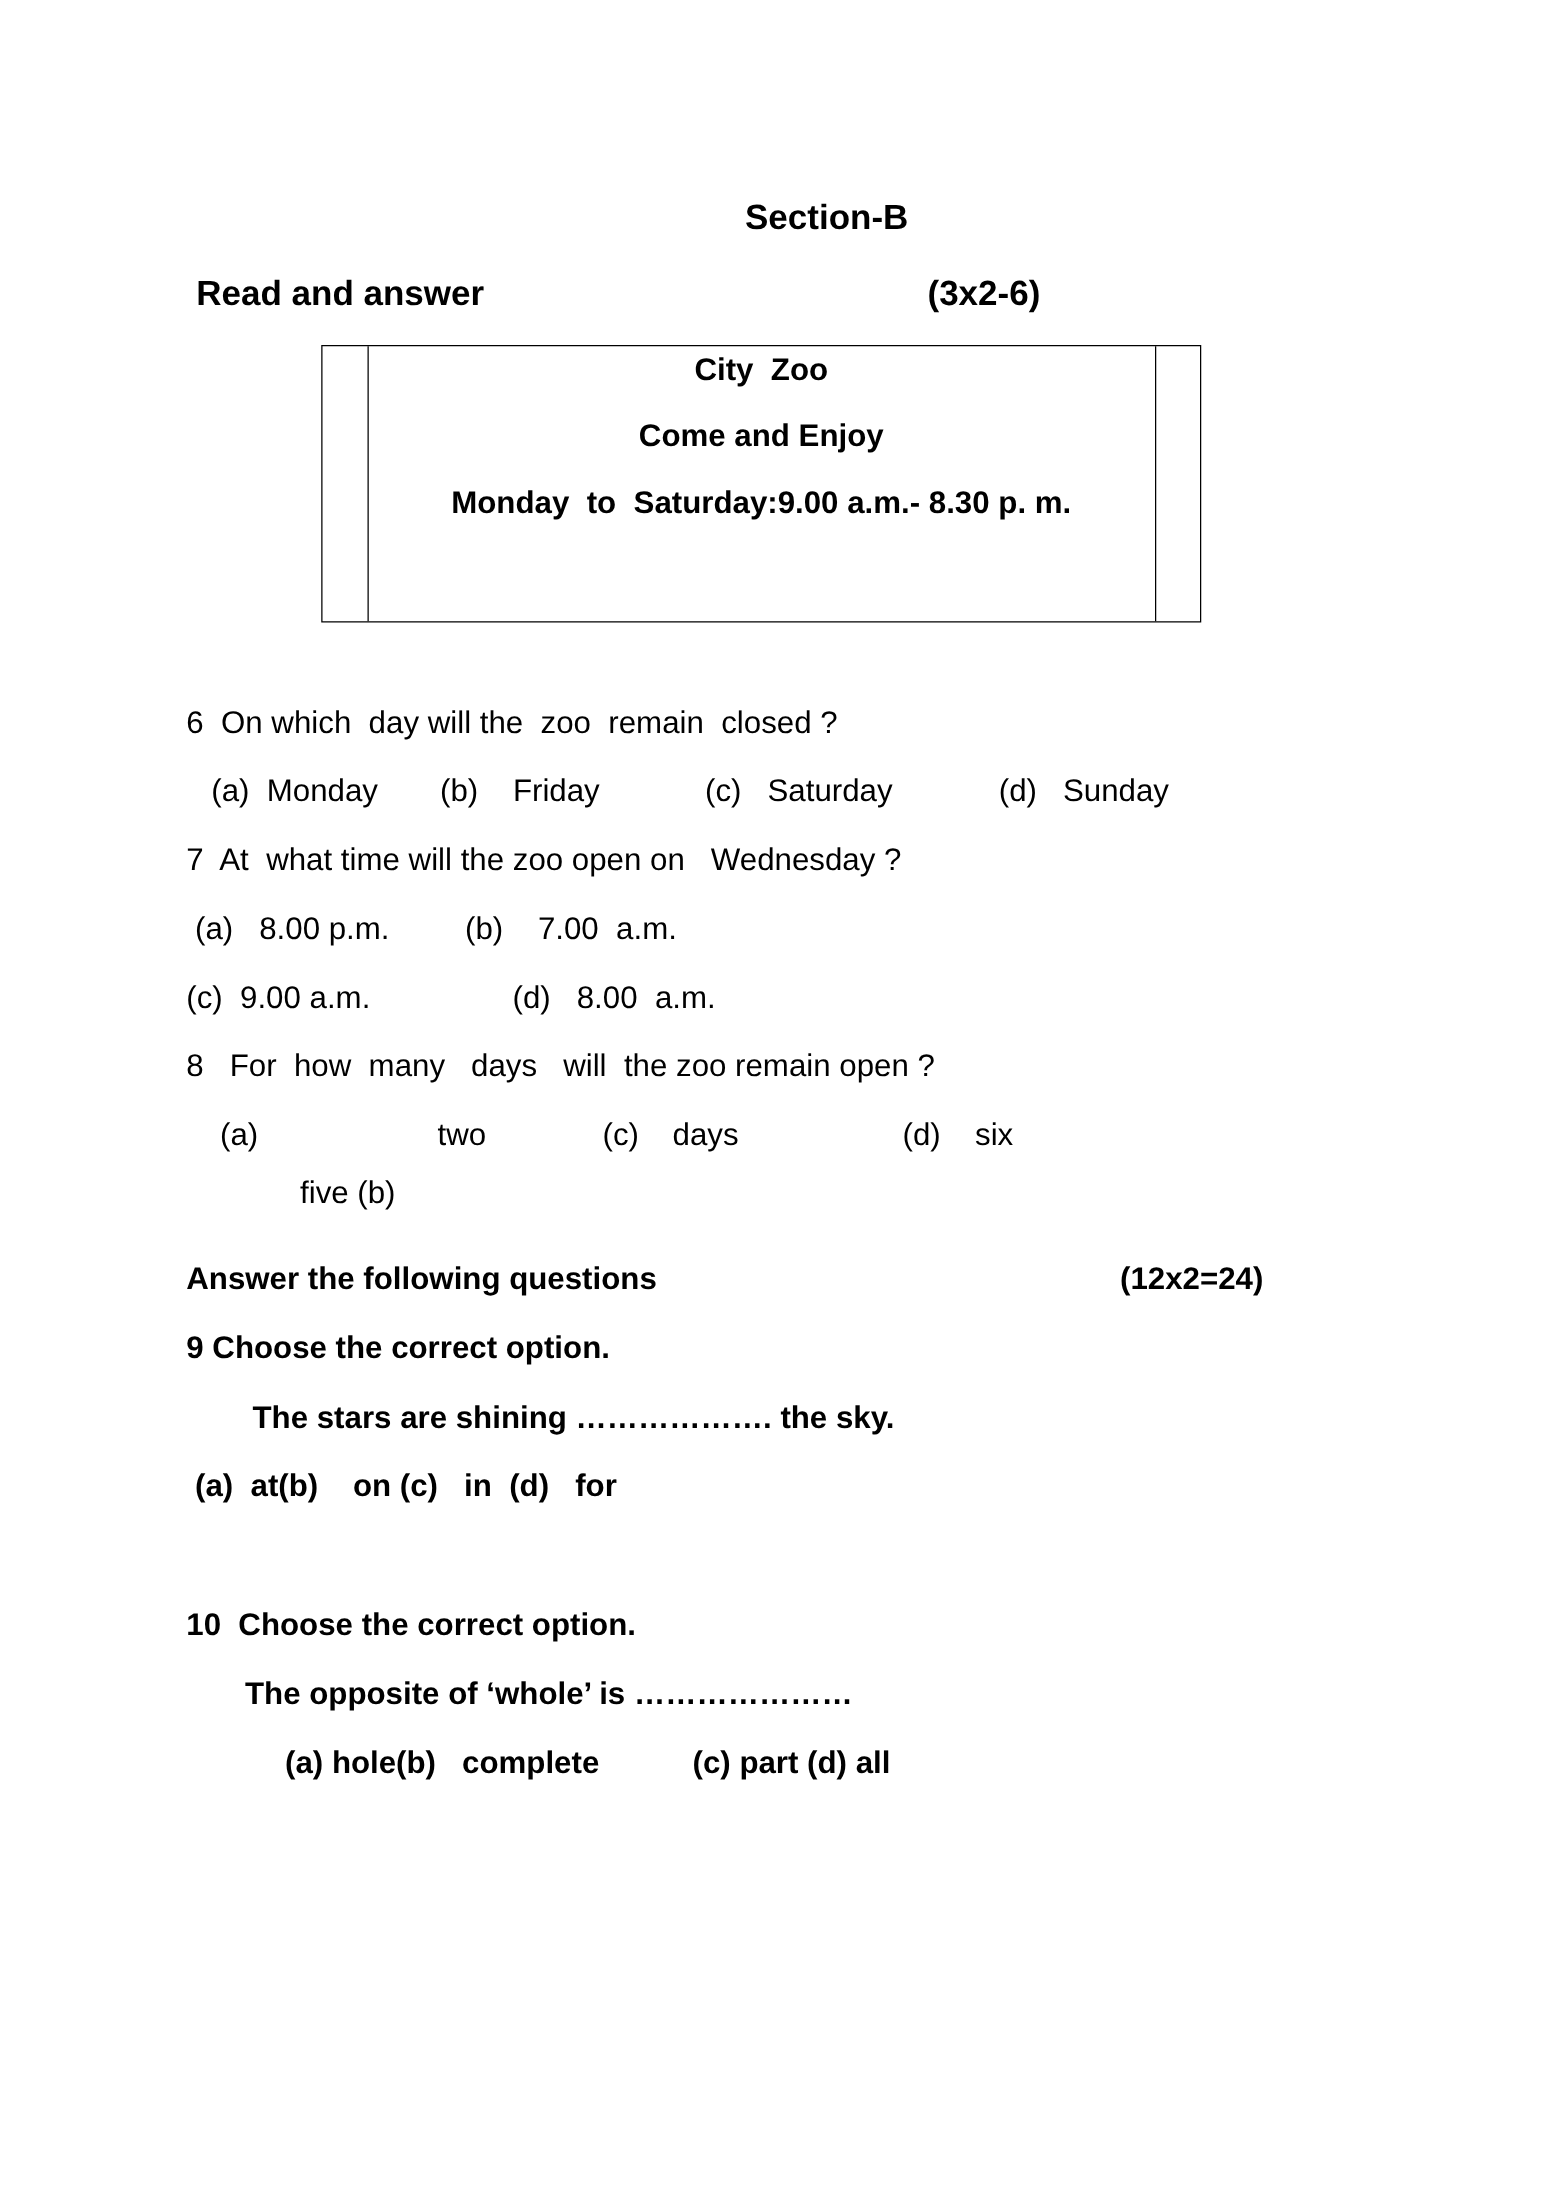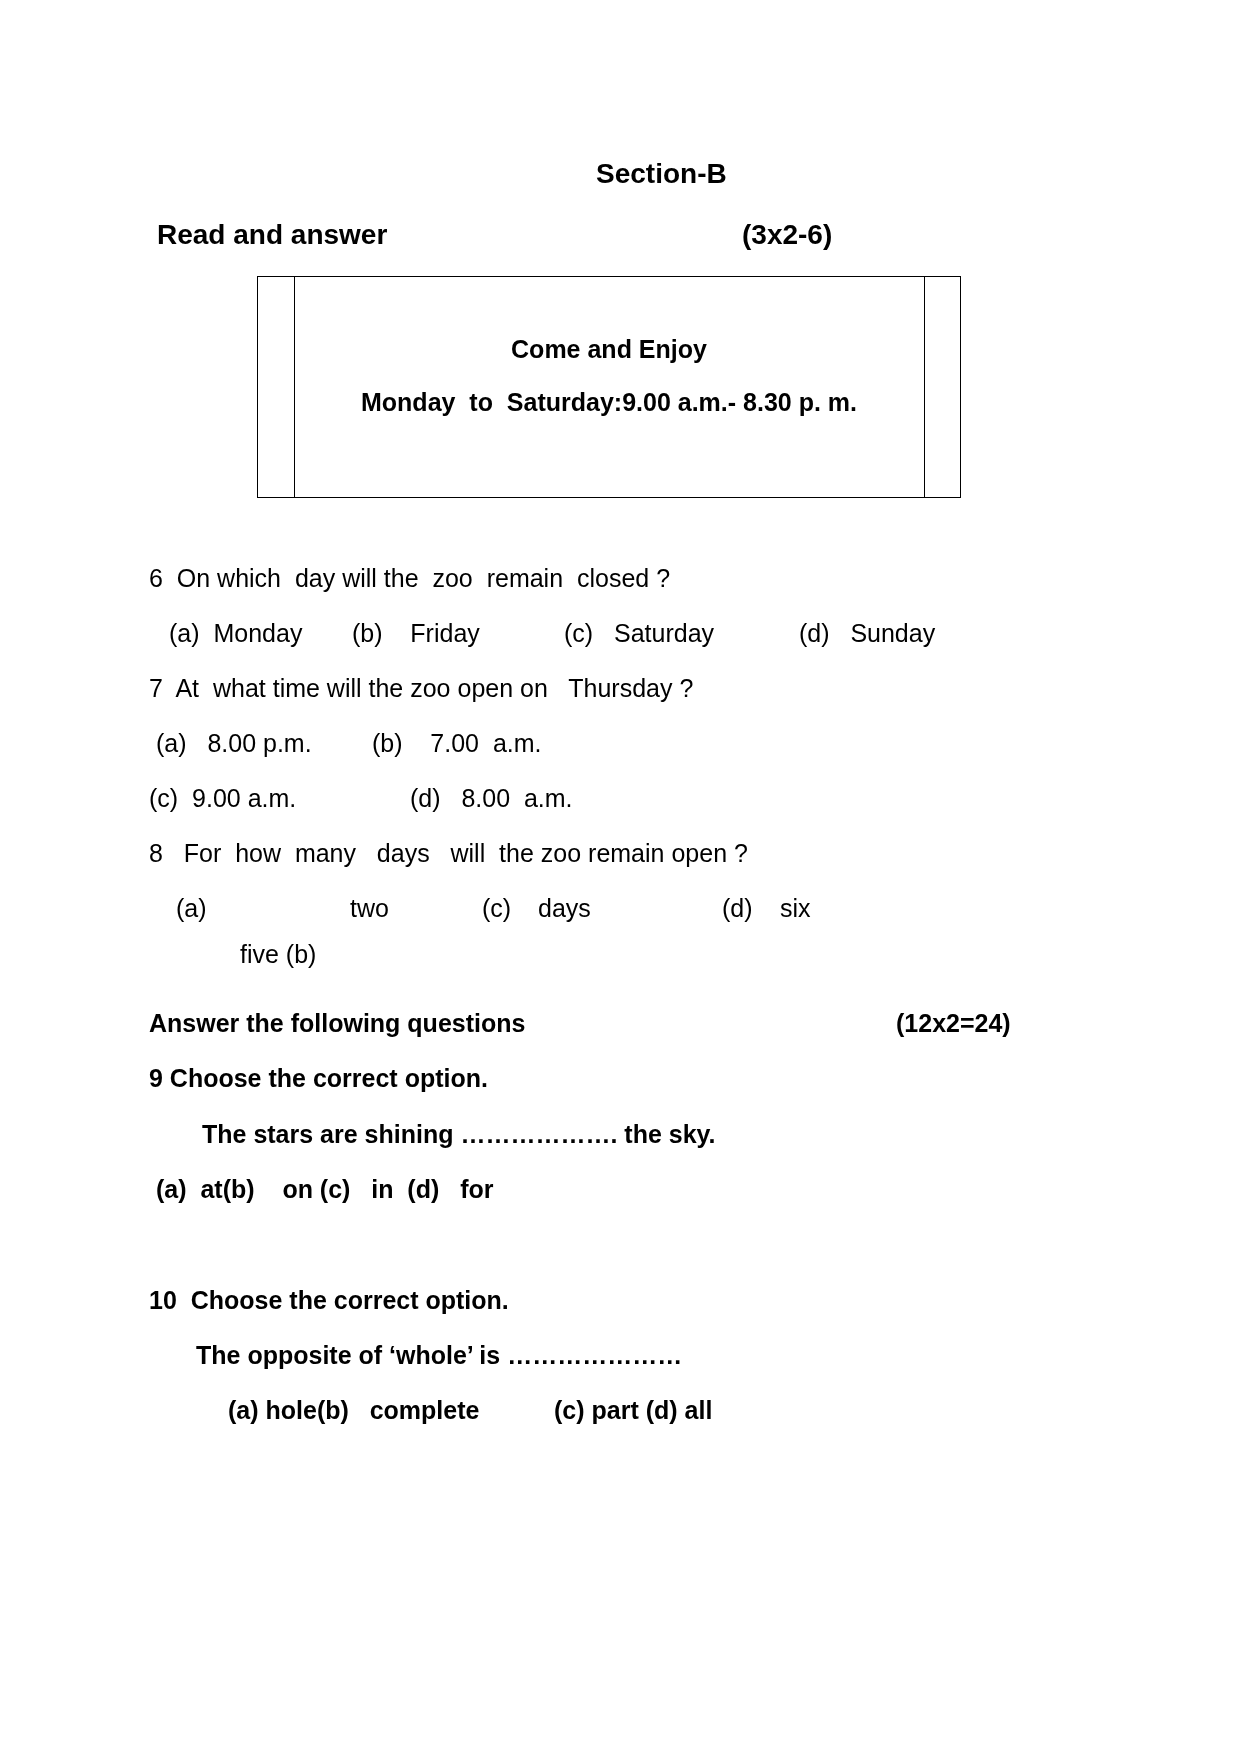--- a/index.html
+++ b/index.html
@@ -18,31 +18,32 @@
 <body>
 
 <div class="t b h" style="left:596px; top:160px;">Section-B</div>
 
 <div class="t b h" style="left:157px; top:221px;">Read and answer</div>
 <div class="t b h" style="left:742px; top:221px;">(3x2-6)</div>
 
 <div class="box">
   <div class="vline" style="left:36px;"></div>
   <div class="vline" style="left:666px;"></div>
+  <div class="box-line" style="top:5px;">City  Zoo</div>
   <div class="box-line" style="top:58px;">Come and Enjoy</div>
   <div class="box-line" style="top:111px;">Monday  to  Saturday:9.00 a.m.- 8.30 p. m.</div>
 </div>
 
 <div class="t q" style="left:149px; top:566px;">6  On which  day will the  zoo  remain  closed ?</div>
 <div class="t q" style="left:169px; top:621px;">(a)  Monday</div>
 <div class="t q" style="left:352px; top:621px;">(b)    Friday</div>
 <div class="t q" style="left:564px; top:621px;">(c)   Saturday</div>
 <div class="t q" style="left:799px; top:621px;">(d)   Sunday</div>
 
-<div class="t q" style="left:149px; top:676px;">7  At  what time will the zoo open on   Thursday ?</div>
+<div class="t q" style="left:149px; top:676px;">7  At  what time will the zoo open on   Wednesday ?</div>
 <div class="t q" style="left:156px; top:731px;">(a)   8.00 p.m.</div>
 <div class="t q" style="left:372px; top:731px;">(b)    7.00  a.m.</div>
 <div class="t q" style="left:149px; top:786px;">(c)  9.00 a.m.</div>
 <div class="t q" style="left:410px; top:786px;">(d)   8.00  a.m.</div>
 
 <div class="t q" style="left:149px; top:841px;">8   For  how  many   days   will  the zoo remain open ?</div>
 <div class="t q" style="left:176px; top:896px;">(a)</div>
 <div class="t q" style="left:240px; top:896px;margin-top:46px;">five (b)</div>
 <div class="t q" style="left:350px; top:896px;">two</div>
 <div class="t q" style="left:482px; top:896px;">(c)</div>

